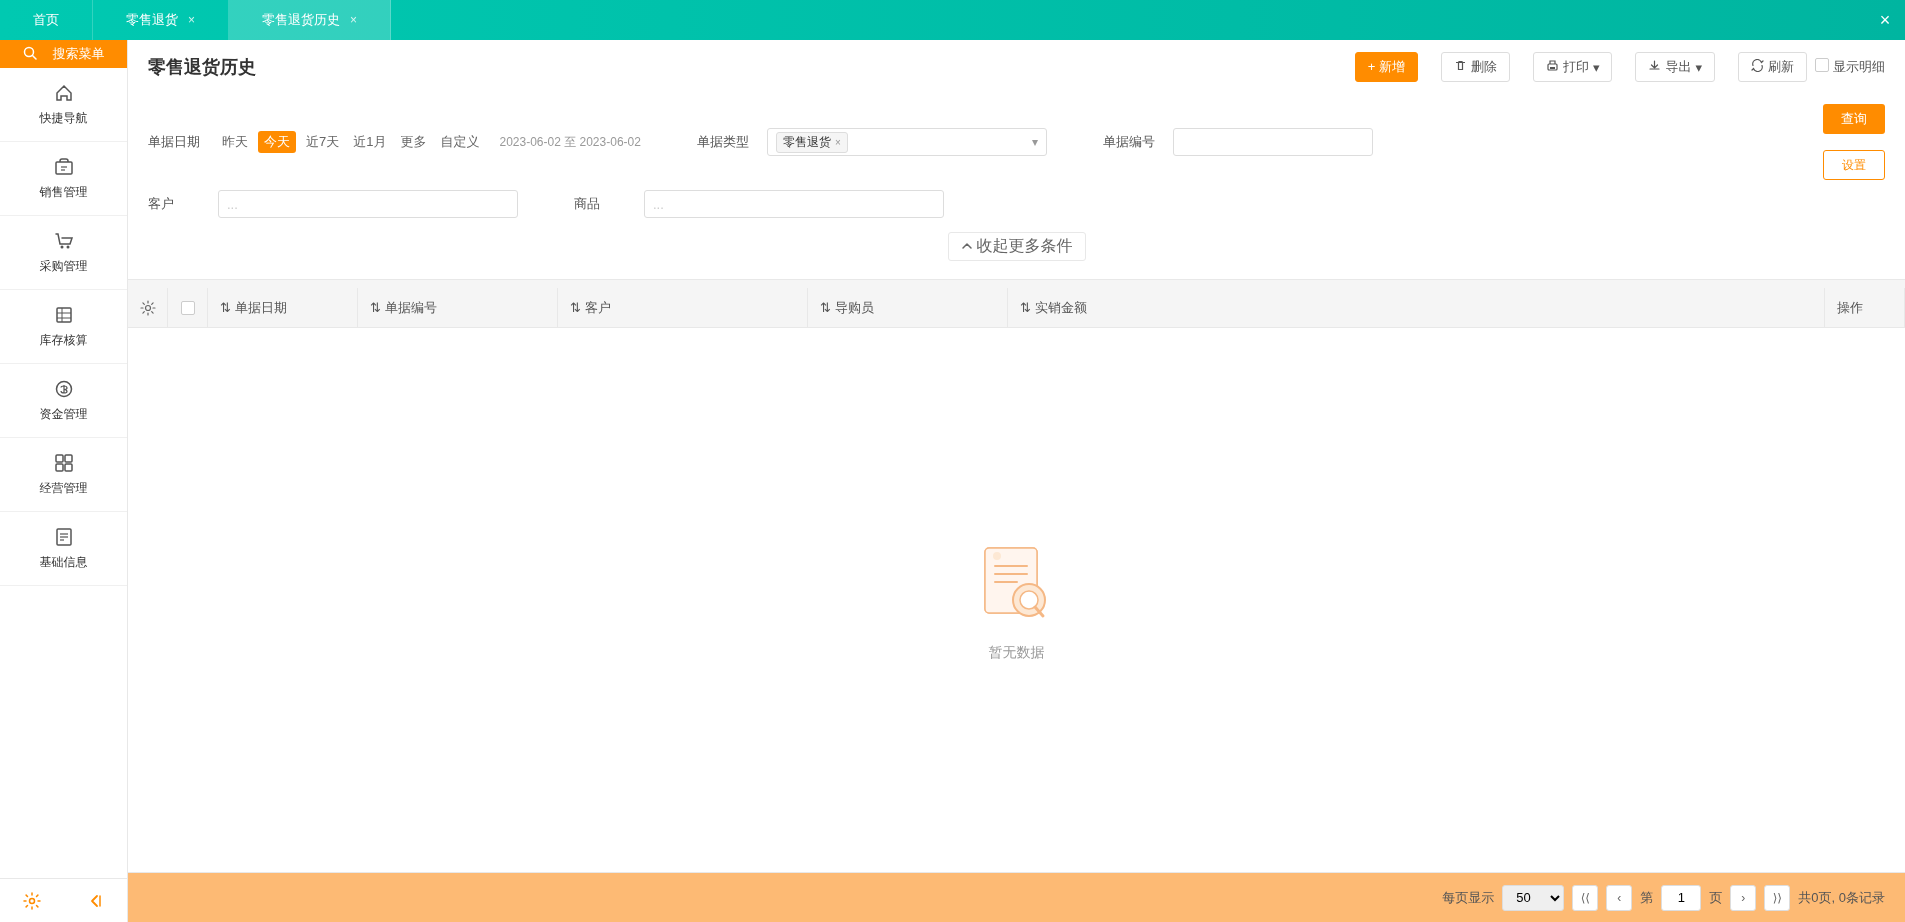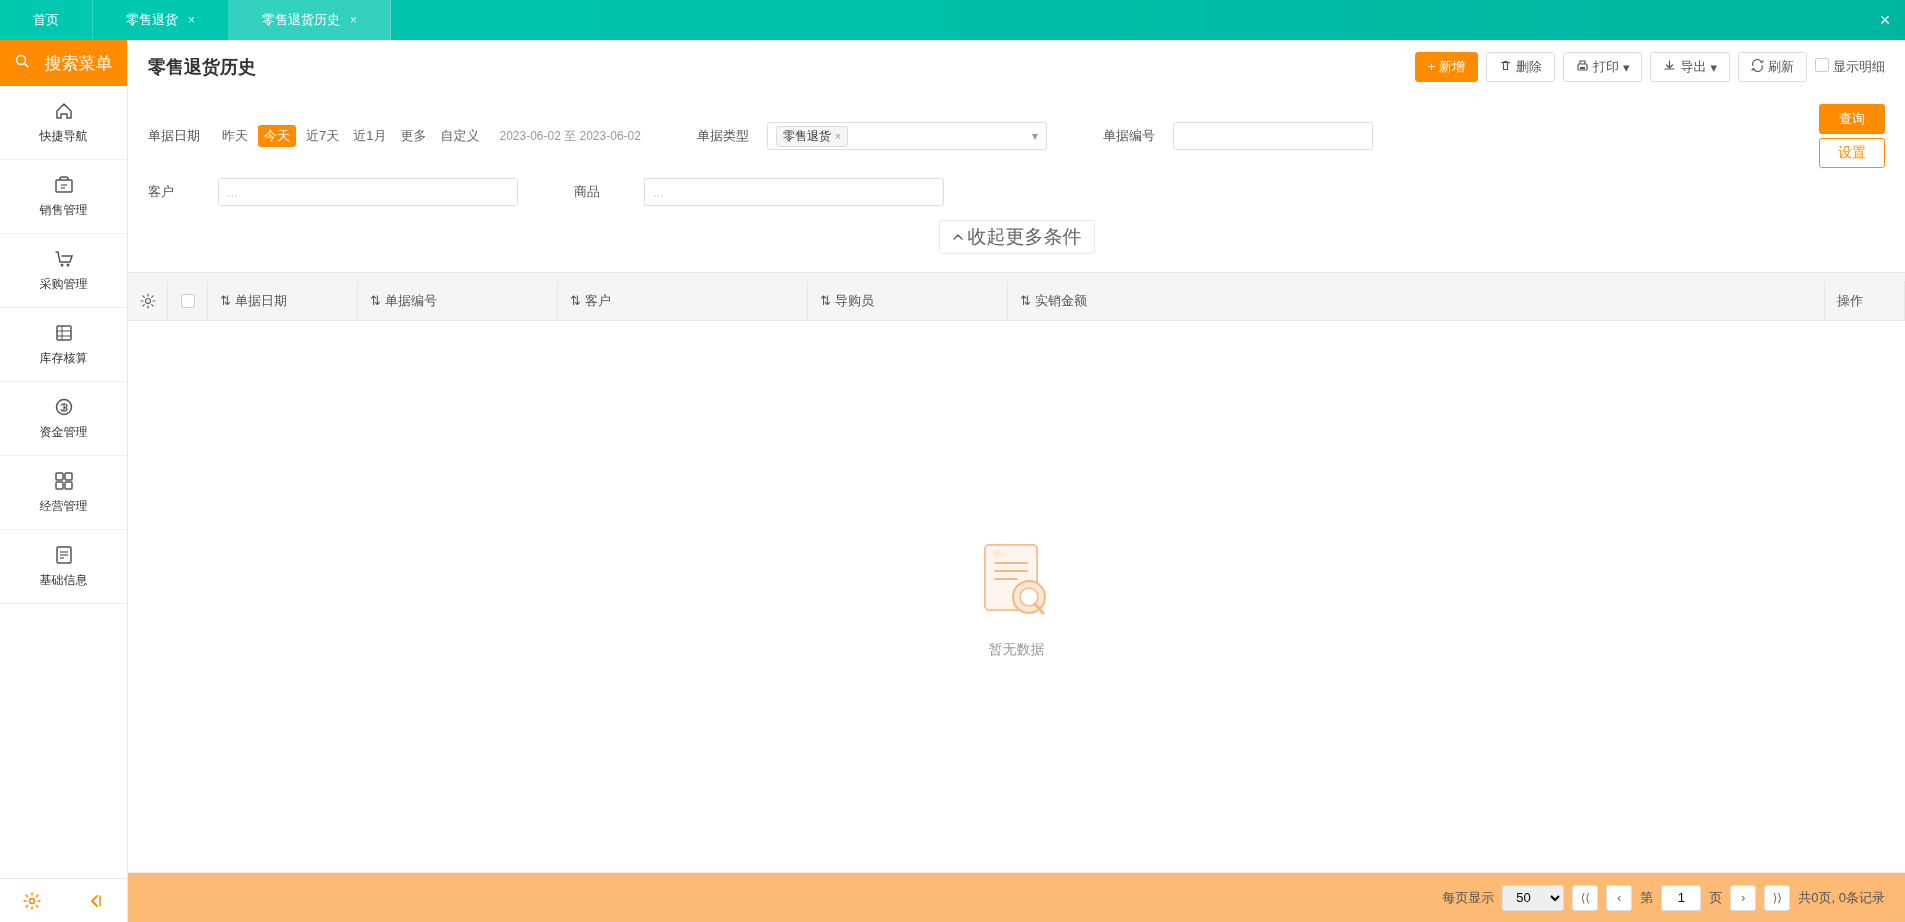--- a/index.html
+++ b/index.html
@@ -63,26 +63,26 @@
       width: 128px;
       background: #fff;
       display: flex;
       flex-direction: column;
       border-right: 1px solid #e8e8e8;
       flex-shrink: 0;
     }
     .search-menu {
       background: #ff8c00;
       color: #fff;
-      height: 46px;
+      height: 28px;
       display: flex;
       align-items: center;
       justify-content: center;
       gap: 16px;
-      font-size: 17px;
+      font-size: 13px;
       cursor: pointer;
     }
     .sidebar-items {
       flex: 1;
       overflow-y: auto;
     }
     .sidebar-item {
       display: flex;
       flex-direction: column;
       align-items: center;
@@ -152,20 +152,21 @@
       align-items: center;
       gap: 4px;
       padding: 5px 12px;
       border: 1px solid #ddd;
       border-radius: 3px;
       background: #fff;
       cursor: pointer;
       font-size: 13px;
       color: #555;
       white-space: nowrap;
+      margin-left: 15px;
     }
     .toolbar-btn.primary {
       background: #ff8c00;
       color: #fff;
       border-color: #ff8c00;
     }
 
     
     .filter-area {
       padding: 10px 0;
@@ -252,21 +253,21 @@
     .collapse-bar {
       display: flex;
       align-items: center;
       justify-content: center;
       padding: 4px 0 8px 0;
     }
     .collapse-btn {
       display: flex;
       align-items: center;
       gap: 4px;
-      font-size: 19px;
+      font-size: 16px;
       color: #666;
       cursor: pointer;
       padding: 3px 12px;
       border: 1px solid #e8e8e8;
       border-radius: 3px;
       background: #fff;
     }
 
     
     .query-btn {
@@ -278,23 +279,24 @@
       font-size: 13px;
       cursor: pointer;
       height: 30px;
     }
     .settings-btn {
       background: #fff;
       color: #ff8c00;
       border: 1px solid #ff8c00;
       border-radius: 3px;
       padding: 4px 18px;
-      font-size: 14px;
+      font-size: 12px;
       cursor: pointer;
       height: 30px;
+      margin-top: 12px;
     }
 
     
     .table-container {
       flex: 1;
       background: #fff;
       margin: 8px 0 0 0;
       overflow: auto;
       display: flex;
       flex-direction: column;

